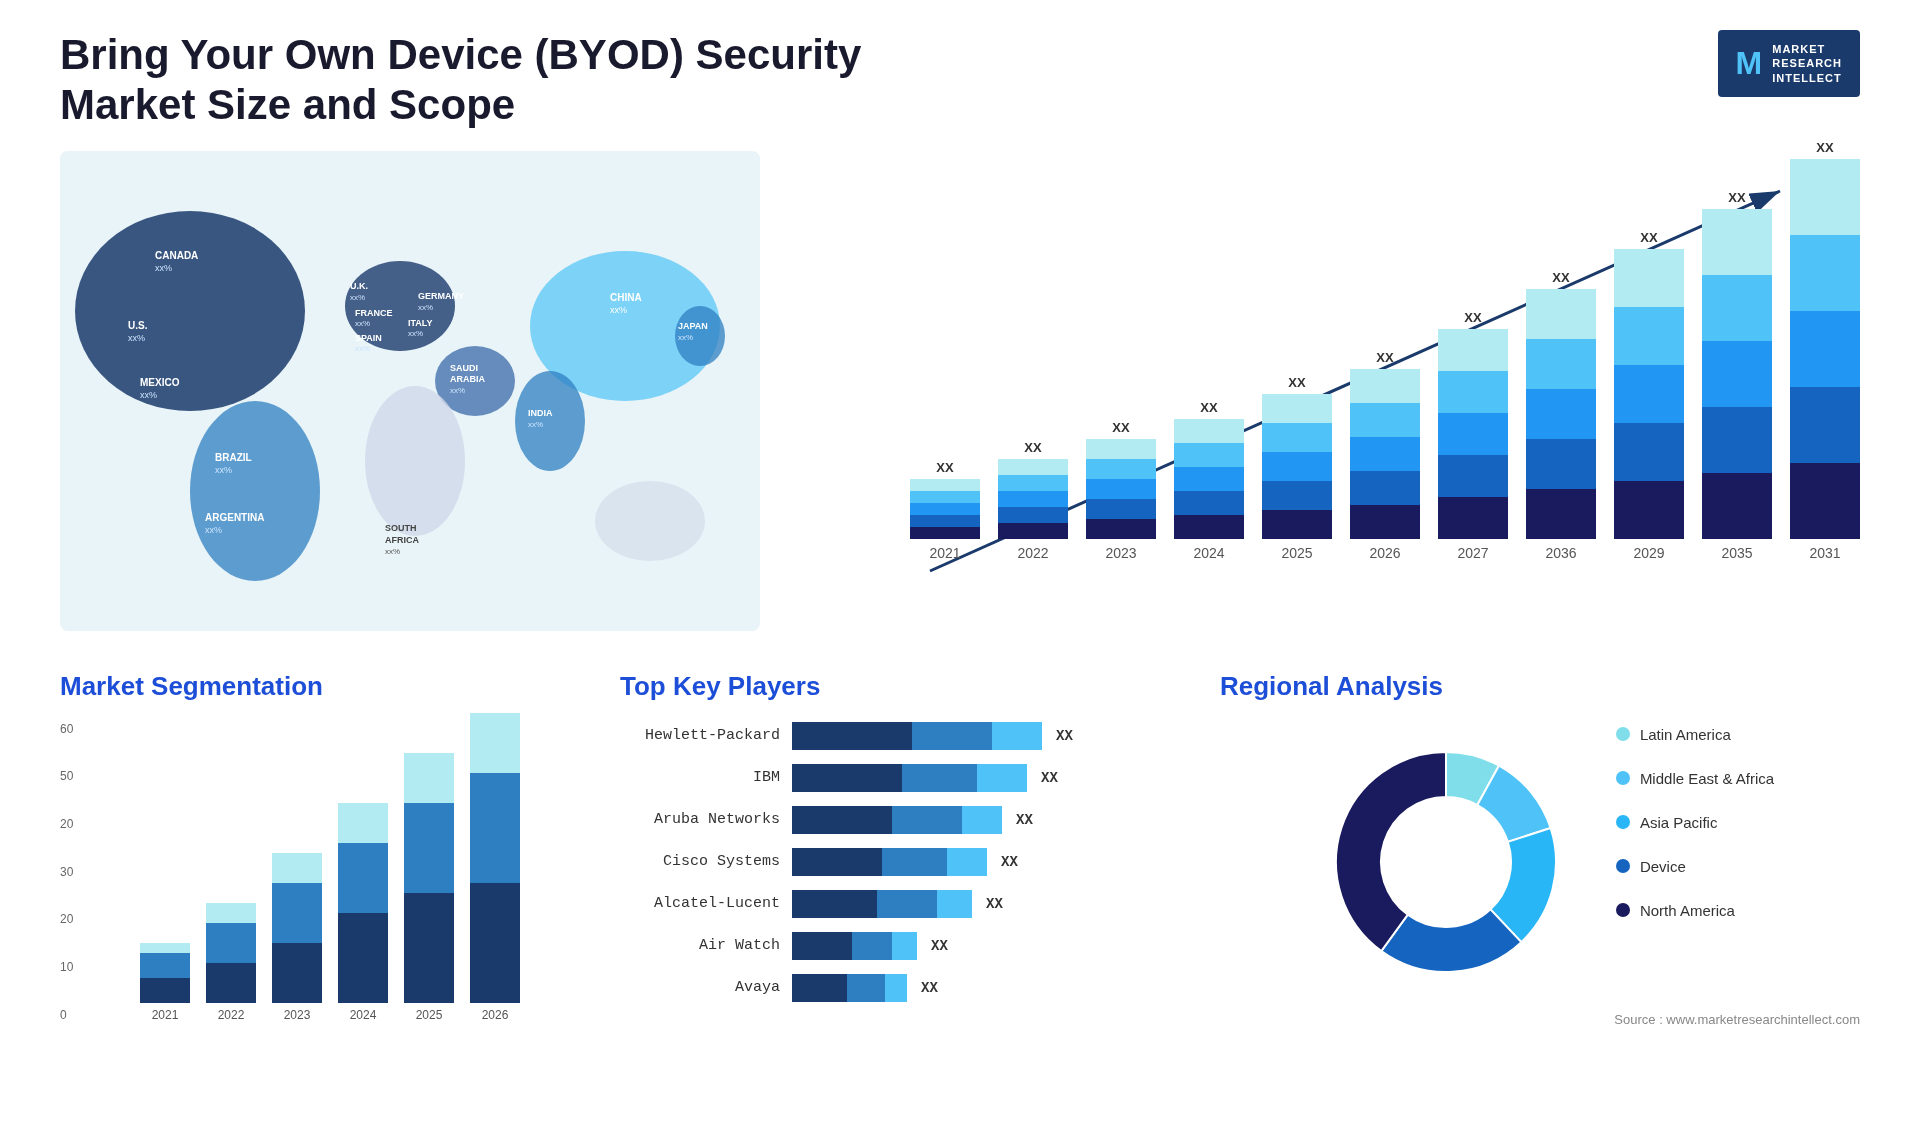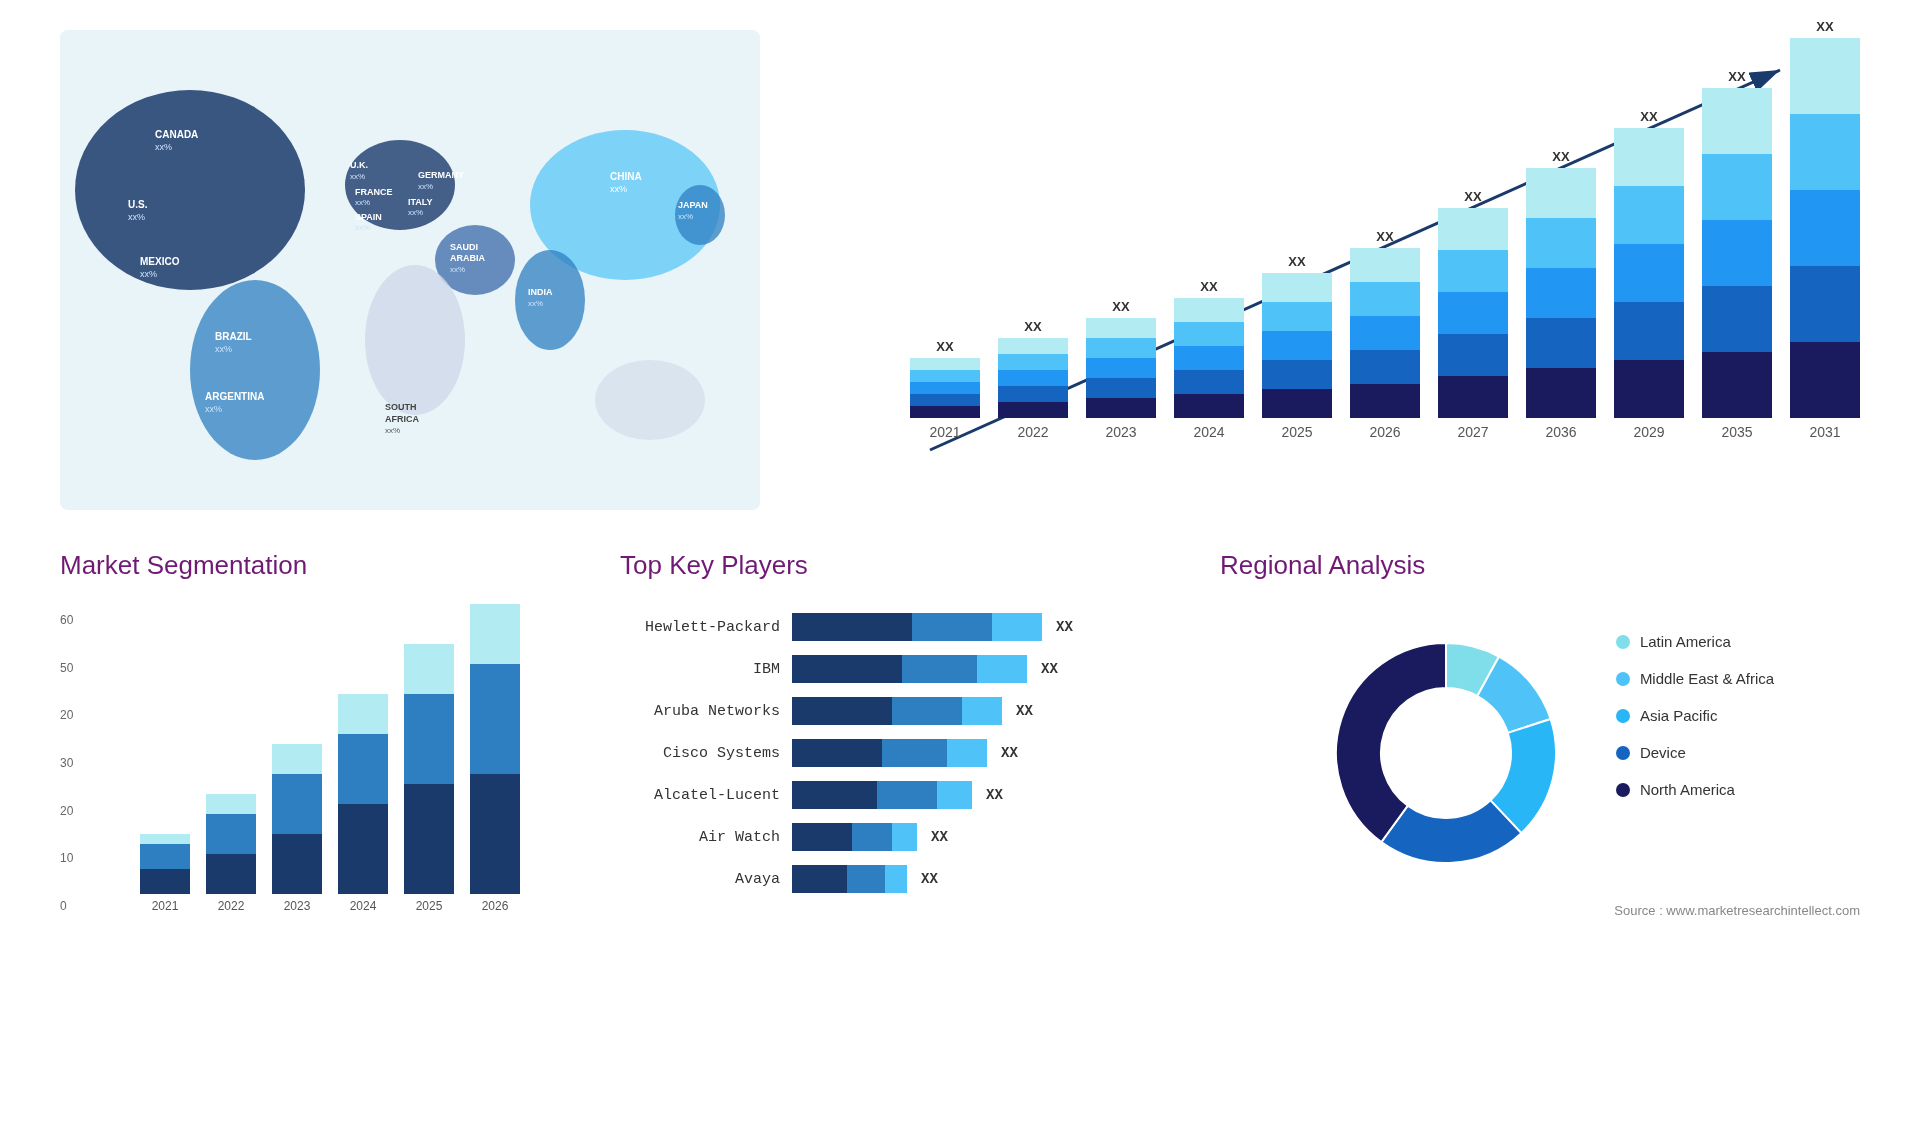--- a/index.html
+++ b/index.html
@@ -109,23 +109,23 @@
       display: flex;
       gap: 40px;
       height: 520px;
     }
     
     .segmentation-container {
       flex: 0 0 520px;
     }
     .section-title {
       font-size: 26px;
-      font-weight: 400;
-      color: #701a75;
-      margin-bottom: 32px;
+      font-weight: 700;
+      color: #1d4ed8;
+      margin-bottom: 20px;
     }
     .seg-chart-area {
       display: flex;
       align-items: flex-end;
       height: 300px;
       gap: 20px;
       position: relative;
       padding-left: 40px;
       margin-bottom: 20px;
     }
@@ -218,22 +218,22 @@
       height: 280px;
       flex-shrink: 0;
     }
     .donut-svg {
       width: 280px;
       height: 280px;
     }
     .regional-legend {
       display: flex;
       flex-direction: column;
-      gap: 20px;
-      margin-top: 20px;
+      gap: 27px;
+      margin-top: 4px;
     }
     .reg-legend-item {
       display: flex;
       align-items: center;
       gap: 10px;
       font-size: 15px;
       color: #333;
     }
     .reg-legend-dot {
       width: 14px;
@@ -247,20 +247,33 @@
       font-size: 13px;
       color: #888;
       margin-top: 10px;
     }
   </style>
 </head>
 <body>
 
 <div class="page-container">
 
+  <div class="header">
+    <h1 class="main-title">Bring Your Own Device (BYOD) Security Market Size and Scope</h1>
+    <div class="logo-container">
+      <div class="logo-box">
+        <span class="logo-m">M</span>
+        <div class="logo-text">
+          <span>MARKET</span>
+          <span>RESEARCH</span>
+          <span>INTELLECT</span>
+        </div>
+      </div>
+    </div>
+  </div>
 
   <div class="top-section">
 
     <div class="map-container">
       <svg class="world-map" viewBox="0 0 700 480" xmlns="http://www.w3.org/2000/svg">
 
         <rect width="700" height="480" fill="#e8f4f8"></rect>
 
         <ellipse cx="130" cy="160" rx="115" ry="100" fill="#1a3a6b" opacity="0.85"></ellipse>
 

